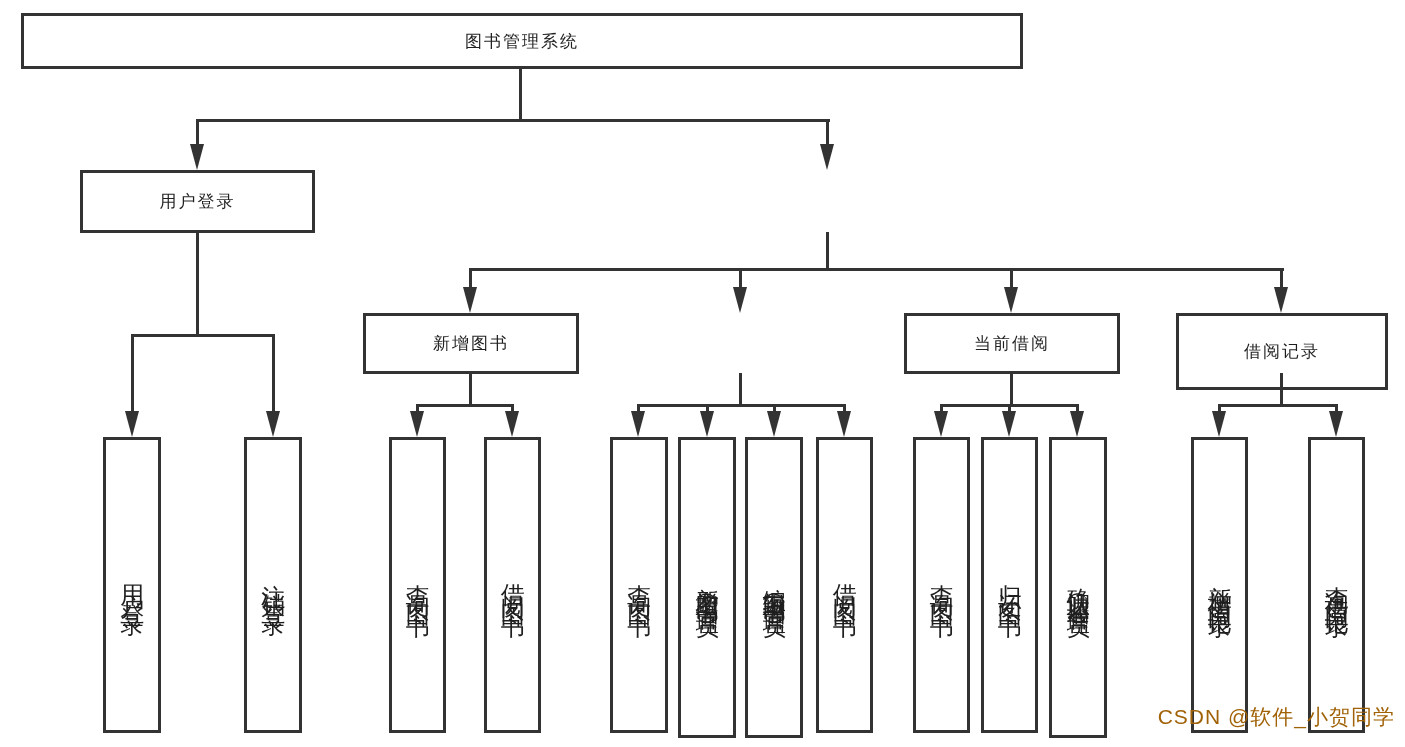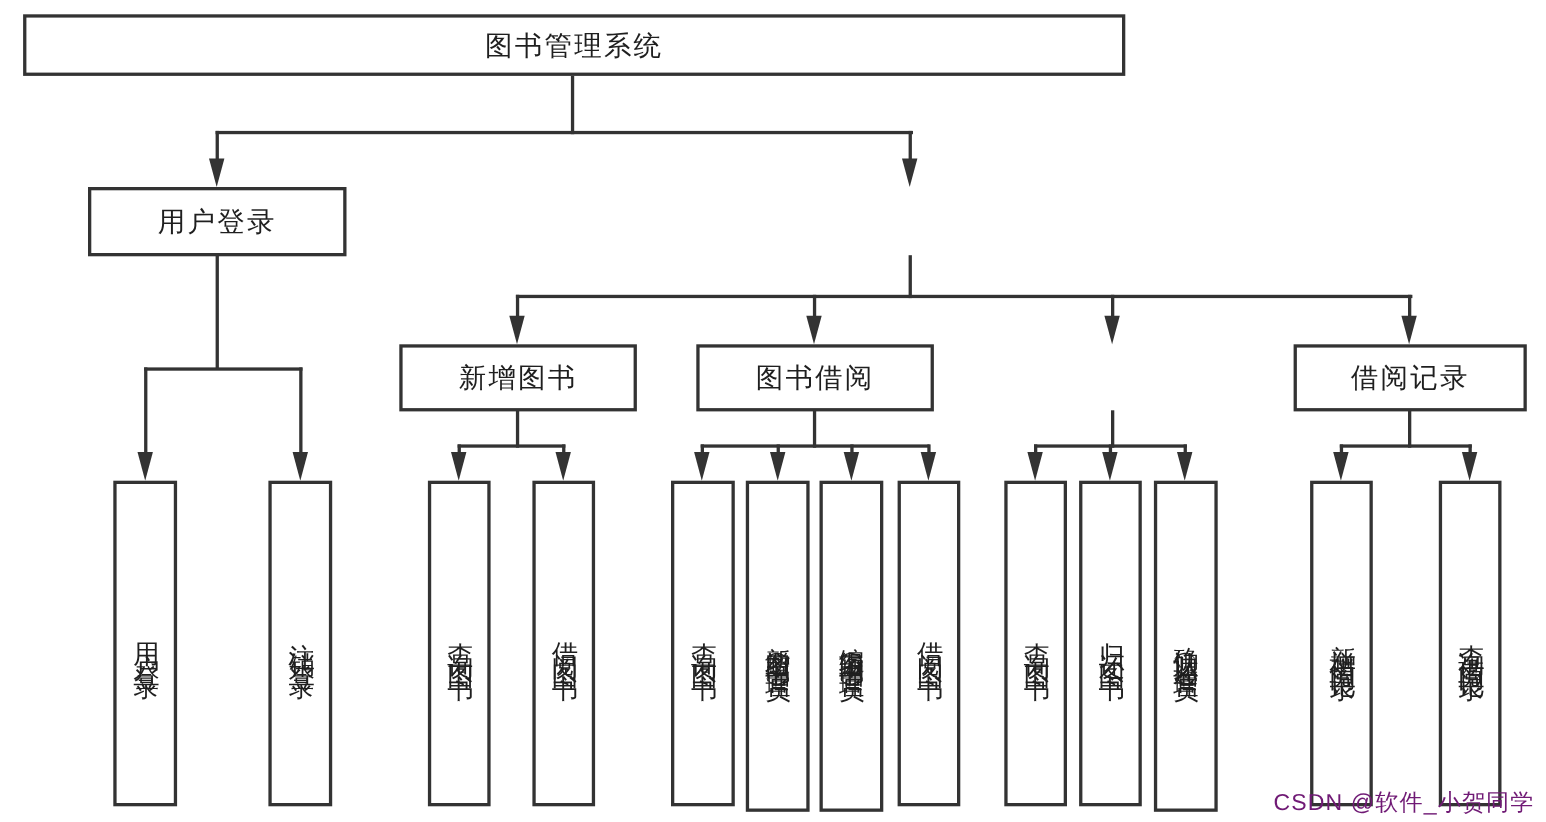--- a/index.html
+++ b/index.html
@@ -6,40 +6,40 @@
   body{font-family:"Liberation Sans","DejaVu Sans",sans-serif;}
   #canvas{position:relative;width:1405px;height:747px;background:#ffffff;overflow:hidden;}
   .box{
     position:absolute;
     border:3px solid #333333;
     background:#ffffff;
     box-sizing:border-box;
     display:flex;align-items:center;justify-content:center;
     color:#1f1f1f;
   }
-  .hlabel{font-size:25px;letter-spacing:2px;white-space:nowrap;}
+  .hlabel{font-size:17px;letter-spacing:2px;white-space:nowrap;}
   .vtext{
     writing-mode:vertical-rl;
     text-orientation:mixed;
     font-size:24px;
     letter-spacing:10px;
     line-height:1.1;
     white-space:nowrap;
   }
   .vtext.tight{font-size:23px;letter-spacing:4px;}
   .line{position:absolute;background:#333333;}
   .arrow{
     position:absolute;width:0;height:0;
     border-left:7px solid transparent;
     border-right:7px solid transparent;
     border-top:26px solid #333333;
   }
   .watermark{
-    position:absolute;right:10px;bottom:4px;
-    font-size:21px;color:#701a75;letter-spacing:1px;white-space:nowrap;
+    position:absolute;right:10px;bottom:16px;
+    font-size:21px;color:#a16207;letter-spacing:1px;white-space:nowrap;
   }
 </style>
 </head>
 <body>
 
 <div id="canvas">
 
   <div class="box" style="left:21px;top:13px;width:1002px;height:56px;">
     <span class="hlabel">图书管理系统</span>
   </div>
@@ -69,24 +69,24 @@
   <div class="line" style="left:739px;top:268px;width:3px;height:22px;"></div>
   <div class="arrow" style="left:733px;top:287px;"></div>
   <div class="line" style="left:1010px;top:268px;width:3px;height:22px;"></div>
   <div class="arrow" style="left:1004px;top:287px;"></div>
   <div class="line" style="left:1280px;top:268px;width:3px;height:22px;"></div>
   <div class="arrow" style="left:1274px;top:287px;"></div>
 
   <div class="box" style="left:363px;top:313px;width:216px;height:61px;">
     <span class="hlabel">新增图书</span>
   </div>
-  <div class="box" style="left:633px;top:313px;width:216px;height:61px;">
-    <span class="hlabel">图书借阅</span>
+  <div class="box" style="left:904px;top:313px;width:216px;height:61px;">
+    <span class="hlabel">当前借阅</span>
   </div>
-  <div class="box" style="left:1176px;top:313px;width:212px;height:61px;">
+  <div class="box" style="left:1176px;top:313px;width:212px;height:77px;">
     <span class="hlabel">借阅记录</span>
   </div>
 
   <div class="line" style="left:469px;top:373px;width:3px;height:34px;"></div>
   <div class="line" style="left:739px;top:373px;width:3px;height:34px;"></div>
   <div class="line" style="left:1010px;top:373px;width:3px;height:34px;"></div>
   <div class="line" style="left:1280px;top:373px;width:3px;height:34px;"></div>
 
   <div class="line" style="left:416px;top:404px;width:98px;height:3px;"></div>
   <div class="line" style="left:416px;top:404px;width:3px;height:10px;"></div>

